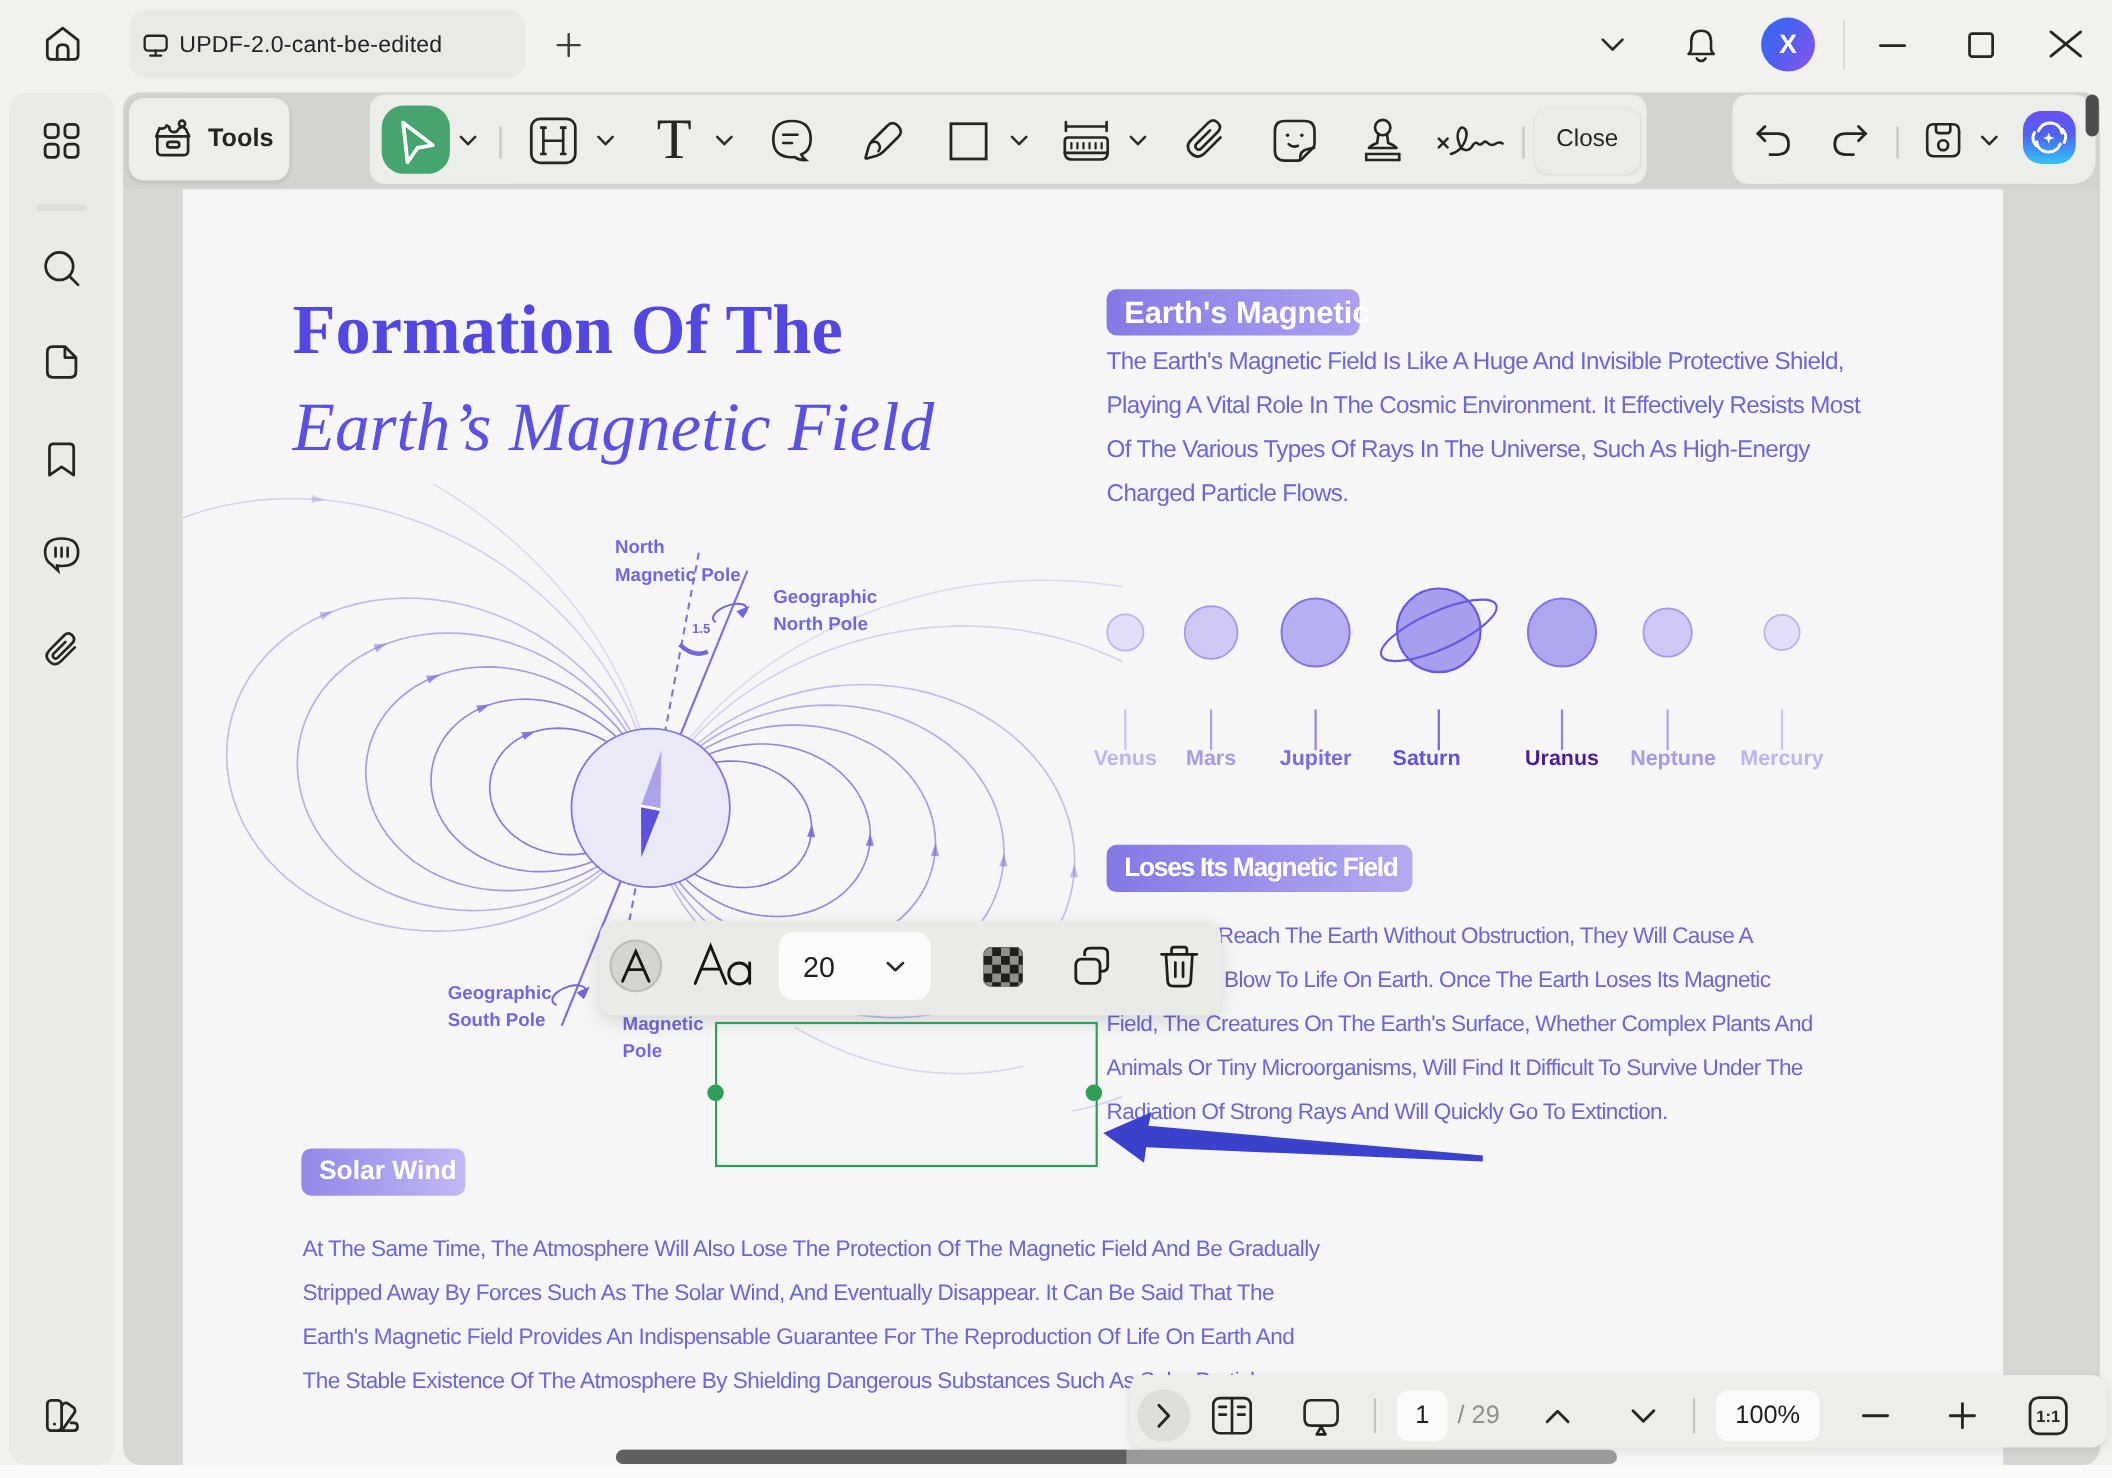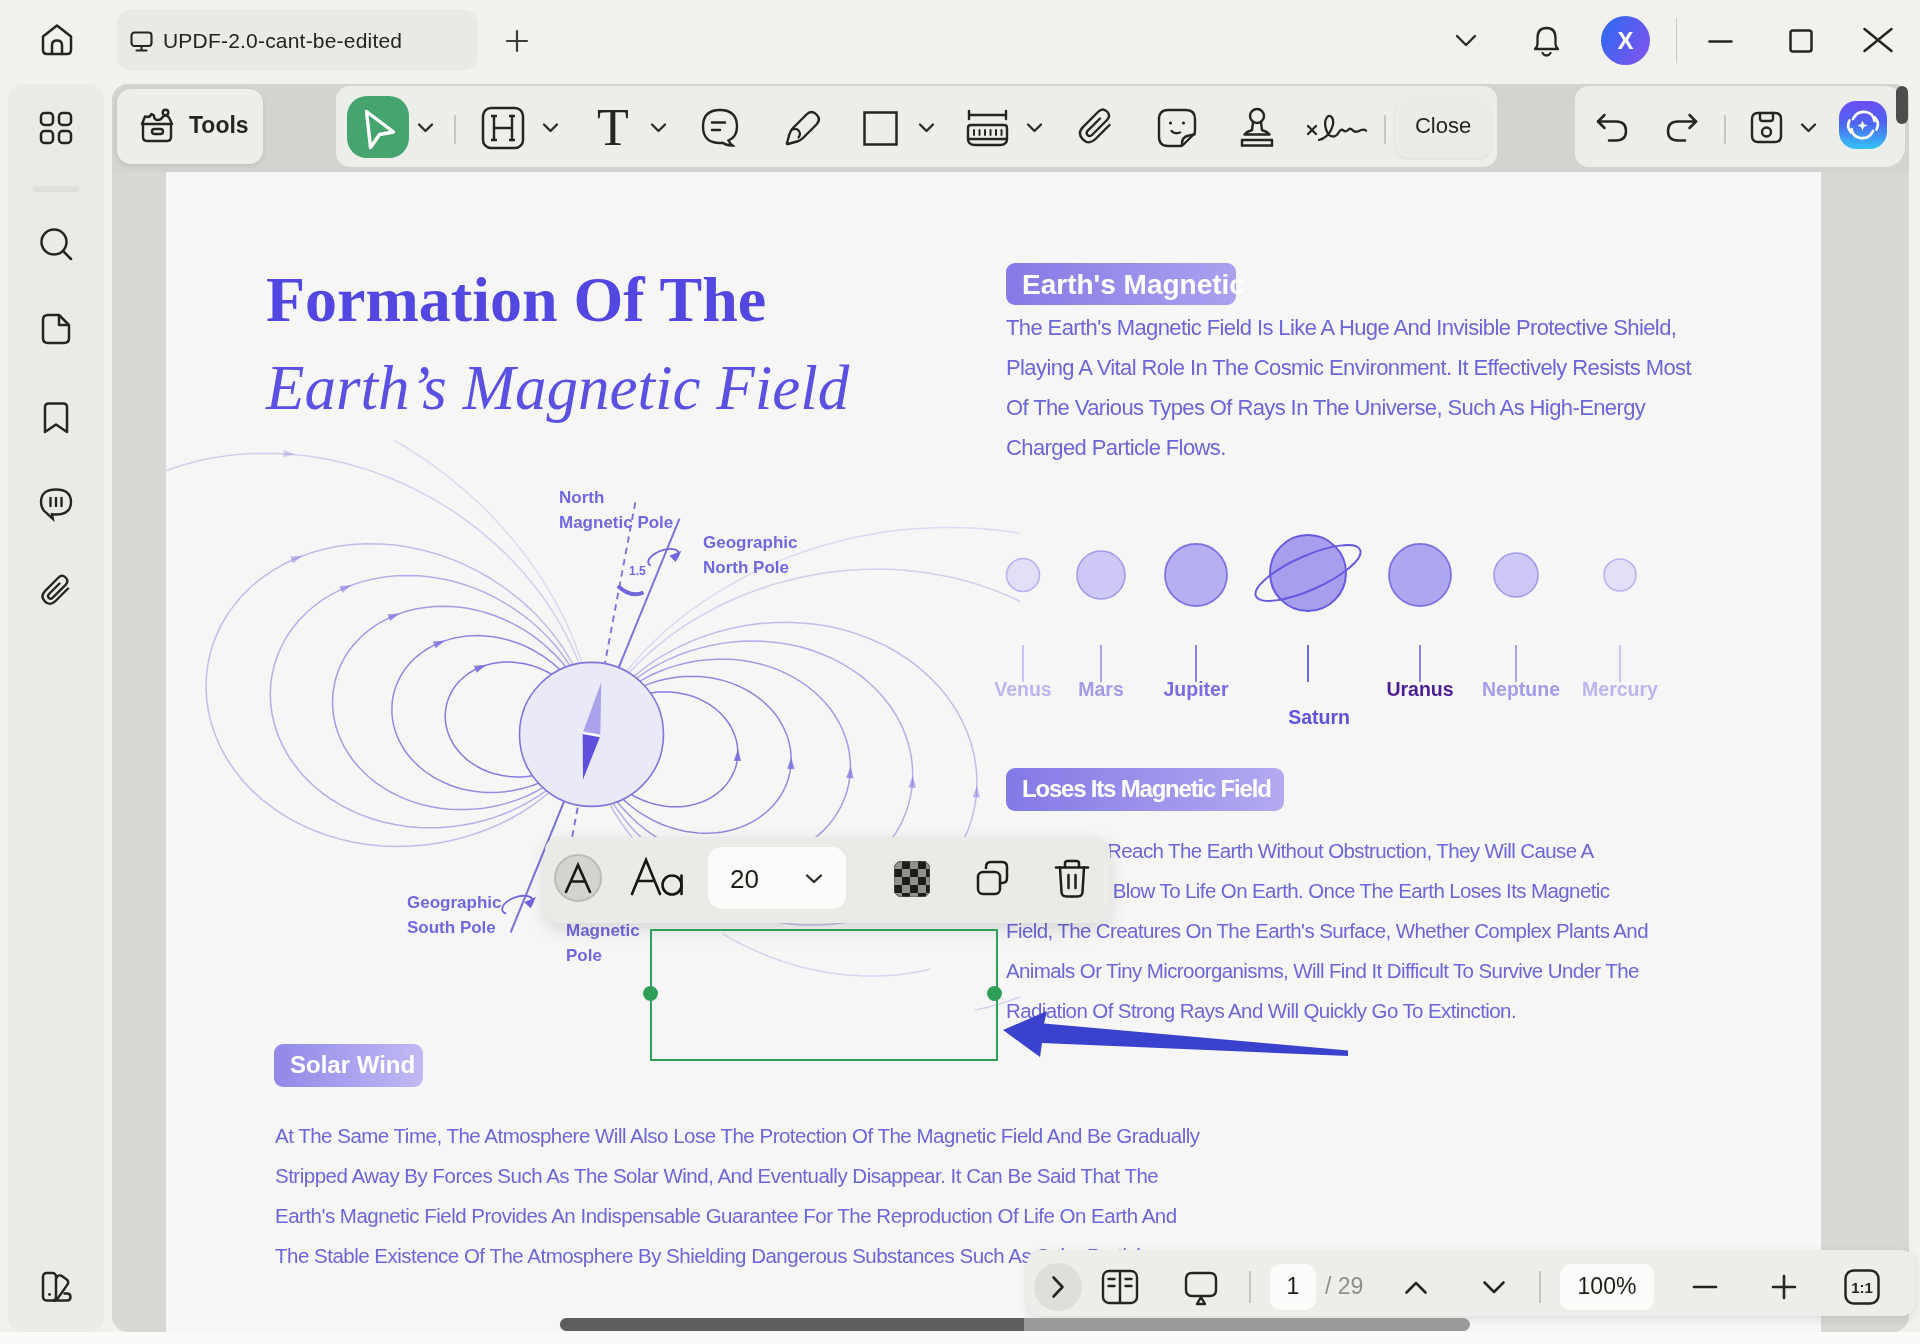--- a/index.html
+++ b/index.html
@@ -307,21 +307,21 @@
         <path d="M318 125 L318 162" stroke="#7268e2"></path>
         <path d="M430 125 L430 162" stroke="#8d85e6"></path>
         <path d="M526 125 L526 162" stroke="#aaa3ec"></path>
         <path d="M630 125 L630 162" stroke="#c9c4f3"></path>
       </g>
     </svg>
     <div class="abs" style="left:990px;top:678px;width:700px;height:30px;font-size:19.5px;font-weight:bold;">
       <span class="abs" style="left:0px;width:66px;text-align:center;color:#bcb6f0;">Venus</span>
       <span class="abs" style="left:78px;width:66px;text-align:center;color:#a39cea;">Mars</span>
       <span class="abs" style="left:166px;width:80px;text-align:center;color:#776de2;">Jupiter</span>
-      <span class="abs" style="left:276px;width:84px;text-align:right;color:#5e53dd;margin-top:28px;">Saturn</span>
+      <span class="abs" style="left:276px;width:84px;text-align:left;color:#5e53dd;">Saturn</span>
       <span class="abs" style="left:388px;width:84px;text-align:center;color:#4c1d95;">Uranus</span>
       <span class="abs" style="left:482px;width:88px;text-align:right;color:#a39cea;">Neptune</span>
       <span class="abs" style="left:588px;width:84px;text-align:center;color:#bcb6f0;">Mercury</span>
     </div>
 
     <div class="abs" style="left:1006px;top:768px;width:278px;height:43px;border-radius:9px;background:linear-gradient(90deg,#8379e5,#b3aaf1);"></div>
     <div class="abs" style="left:1022px;top:775px;font-size:24px;font-weight:bold;letter-spacing:-1.2px;color:#fff;white-space:nowrap;">Loses Its Magnetic Field</div>
     <div class="abs" style="left:1006px;top:831px;font-size:20.5px;letter-spacing:-0.6px;line-height:40px;color:#6b66d9;white-space:nowrap;">Once Rays Reach The Earth Without Obstruction, They Will Cause A<br>Devastating Blow To Life On Earth. Once The Earth Loses Its Magnetic<br>Field, The Creatures On The Earth's Surface, Whether Complex Plants And<br>Animals Or Tiny Microorganisms, Will Find It Difficult To Survive Under The<br>Radiation Of Strong Rays And Will Quickly Go To Extinction.</div>
 
     <div class="abs" style="left:274px;top:1044px;width:149px;height:43px;border-radius:9px;background:linear-gradient(90deg,#9188e8,#c1baf4);"></div>

